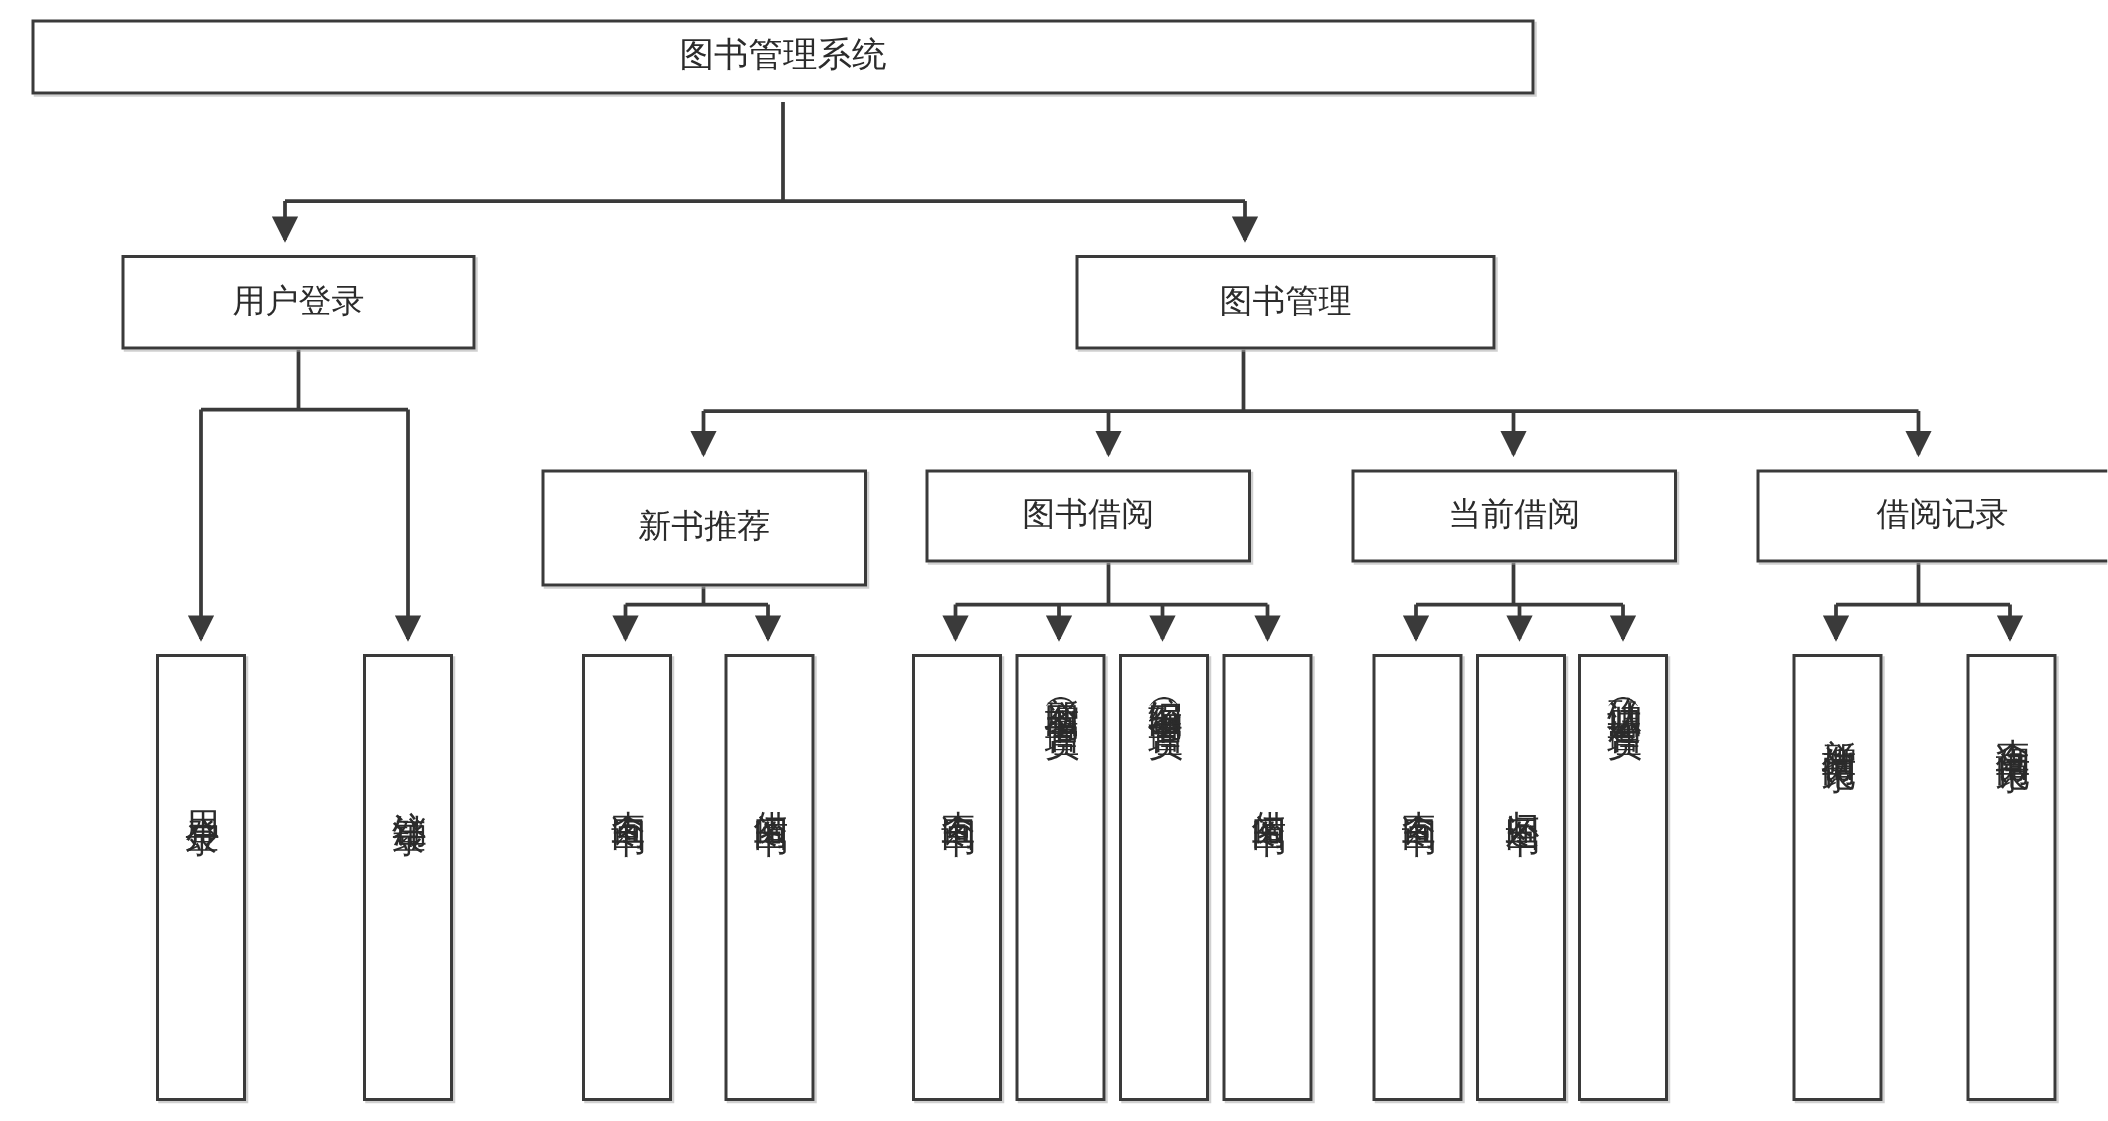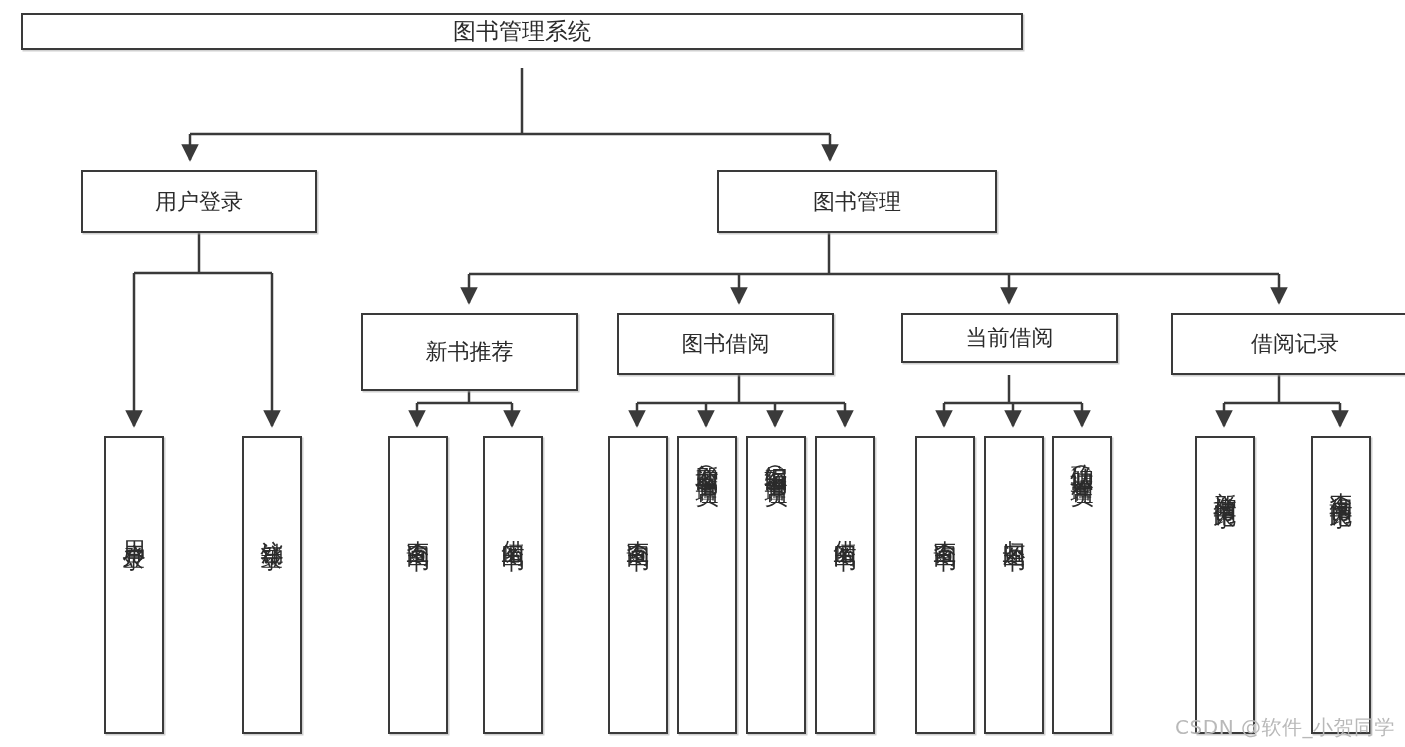--- a/index.html
+++ b/index.html
@@ -127,38 +127,38 @@
       <path d="M 1013 403 L 1013 426" marker-end="url(#arr)"></path>
       <path d="M 1082 403 L 1082 426" marker-end="url(#arr)"></path>
 
       <path d="M 1279 375 L 1279 403"></path>
       <path d="M 1224 403 L 1340 403"></path>
       <path d="M 1224 403 L 1224 426" marker-end="url(#arr)"></path>
       <path d="M 1340 403 L 1340 426" marker-end="url(#arr)"></path>
     </g>
   </svg>
 
-  <div class="node root horizontal" style="left:21px; top:13px; width:1002px; height:37px;">
+  <div class="node root horizontal" style="left:21px; top:13px; width:1002px; height:50px;">
     <span class="node-label">图书管理系统</span>
   </div>
 
   <div class="node horizontal" style="left:81px; top:170px; width:236px; height:63px;">
     <span class="node-label">用户登录</span>
   </div>
   <div class="node horizontal" style="left:717px; top:170px; width:280px; height:63px;">
     <span class="node-label">图书管理</span>
   </div>
 
   <div class="node horizontal" style="left:361px; top:313px; width:217px; height:78px;">
     <span class="node-label">新书推荐</span>
   </div>
   <div class="node horizontal" style="left:617px; top:313px; width:217px; height:62px;">
     <span class="node-label">图书借阅</span>
   </div>
-  <div class="node horizontal" style="left:901px; top:313px; width:217px; height:50px;">
+  <div class="node horizontal" style="left:901px; top:313px; width:217px; height:62px;">
     <span class="node-label">当前借阅</span>
   </div>
   <div class="node horizontal" style="left:1171px; top:313px; width:248px; height:62px;">
     <span class="node-label">借阅记录</span>
   </div>
 
   <div class="node vertical mid" style="left:104px; top:436px; width:60px; height:298px;">
     <span class="node-label">用户登录</span>
   </div>
   <div class="node vertical mid" style="left:242px; top:436px; width:60px; height:298px;">
@@ -195,15 +195,14 @@
     <span class="node-label">确认归还（管理员）</span>
   </div>
 
   <div class="node vertical rec" style="left:1195px; top:436px; width:60px; height:298px;">
     <span class="node-label">新增借阅记录</span>
   </div>
   <div class="node vertical rec" style="left:1311px; top:436px; width:60px; height:298px;">
     <span class="node-label">查询借阅记录</span>
   </div>
 
-  <div id="watermark">CSDN @软件_小贺同学</div>
 
 </div>
 
 </body></html>

